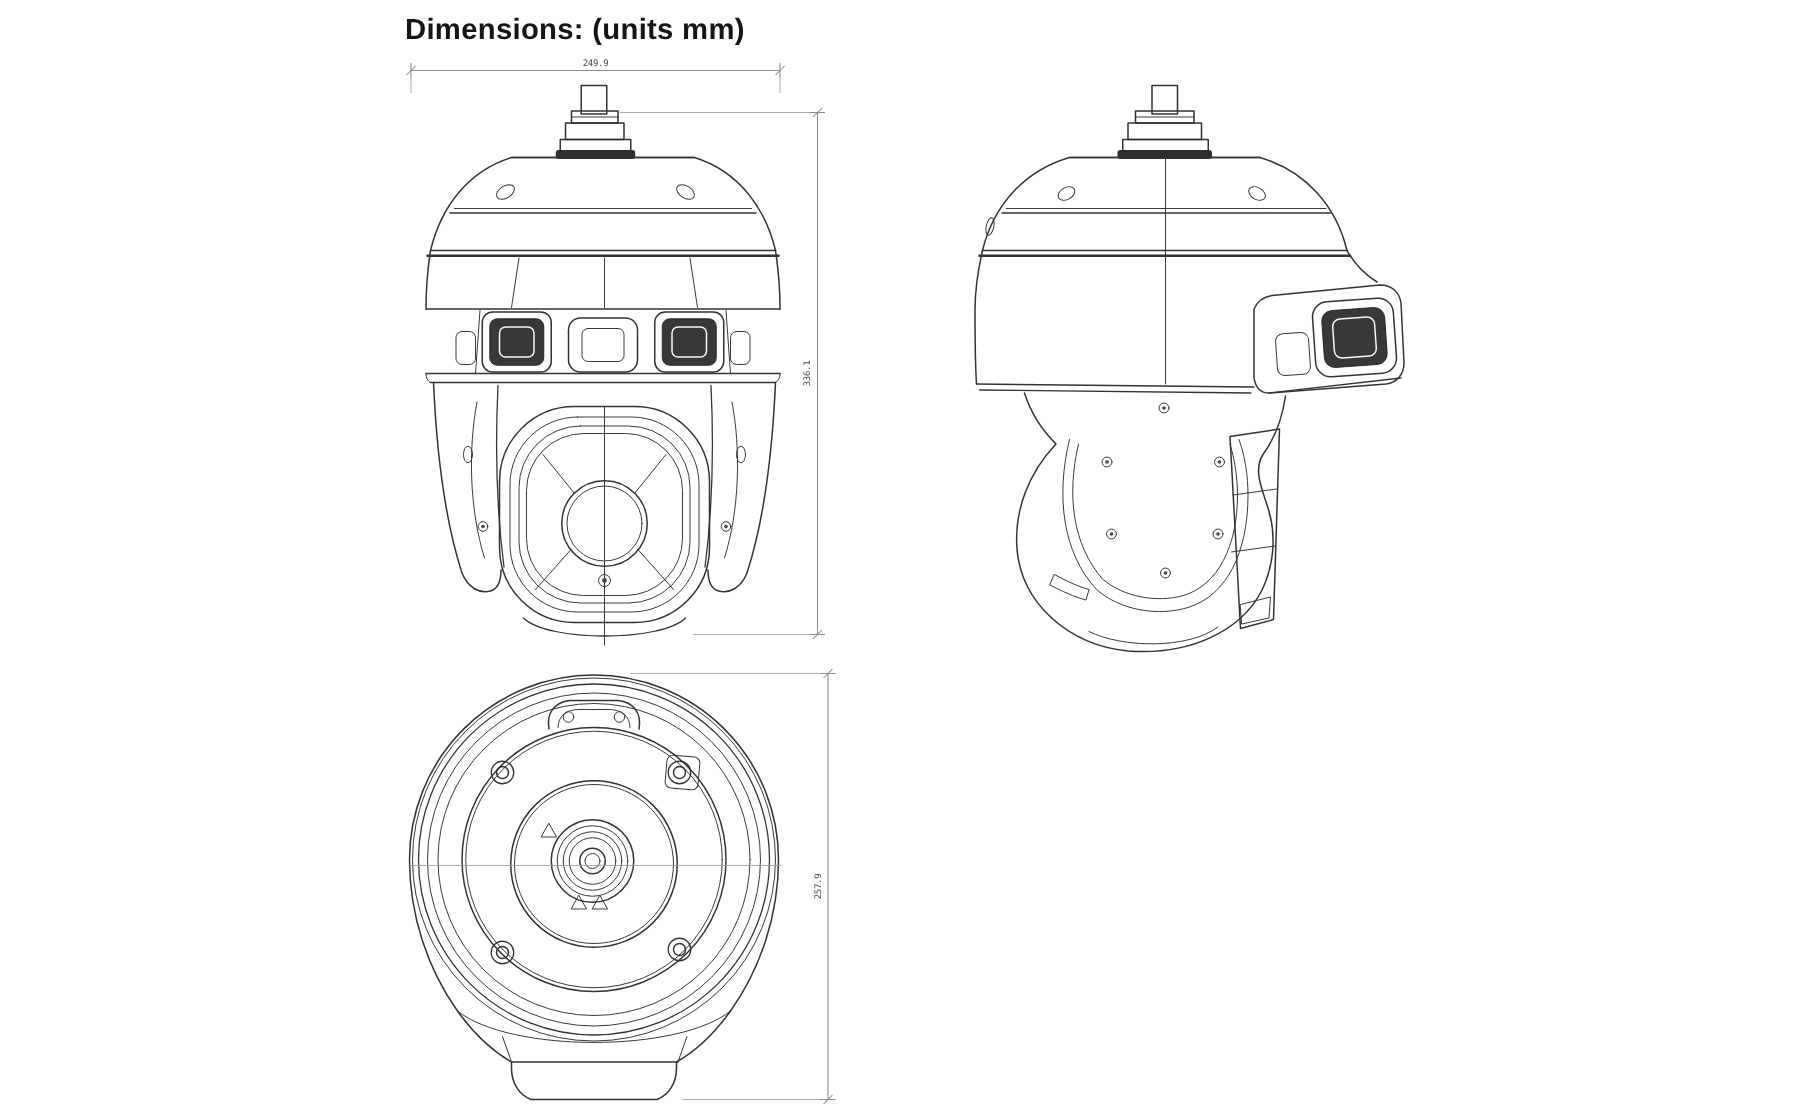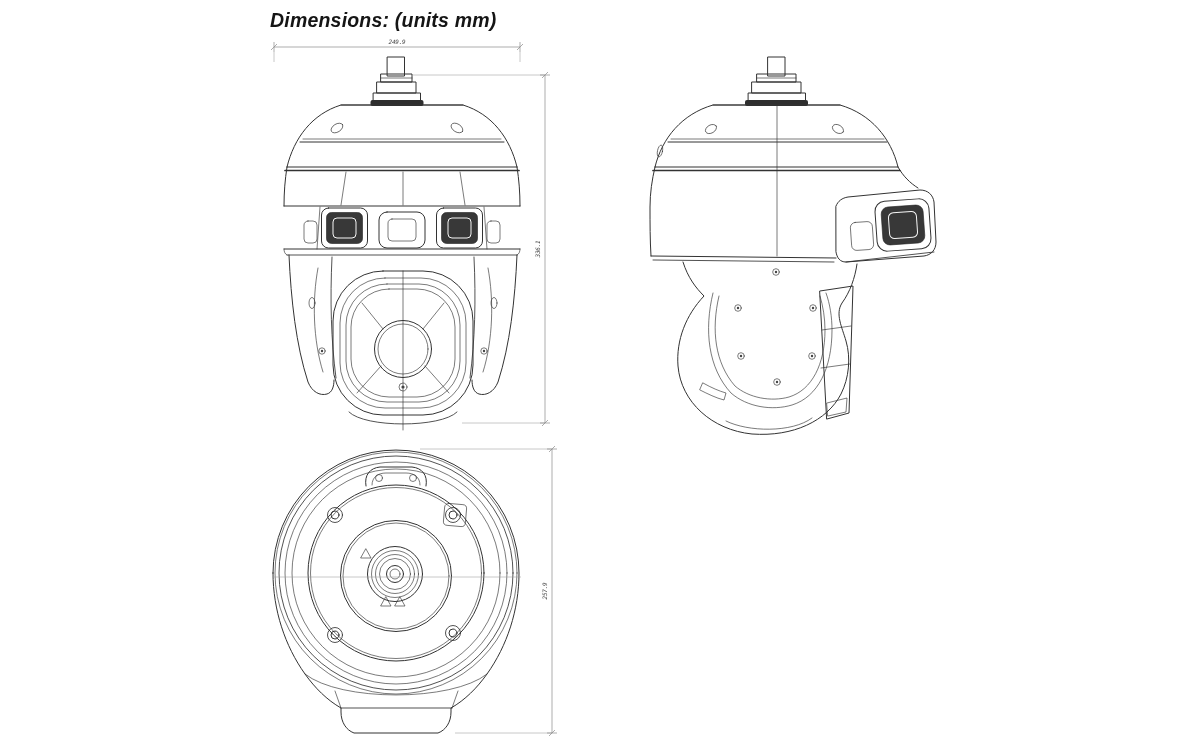--- a/index.html
+++ b/index.html
@@ -1,17 +1,17 @@
 <!DOCTYPE html>
 <html><head>
 <meta charset="utf-8">
 <style>
   html,body{margin:0;padding:0;background:#ffffff;}
   .canvas{position:relative;width:1200px;height:736px;background:#fff;overflow:hidden;
-          font-family:"Liberation Sans",sans-serif;font-style:italic;}
+          font-family:"Liberation Sans",sans-serif;}
   .page-title{position:absolute;left:270px;top:9px;font-size:19.5px;font-weight:600;
               color:#151515;letter-spacing:.2px;}
   svg{position:absolute;left:0;top:0;}
   .ln{fill:none;stroke:#333;stroke-width:1;stroke-linecap:round;stroke-linejoin:round;}
   .thin{stroke-width:.65;}
   .med{stroke-width:.85;}
   .thick{stroke-width:1.7;}
   .darkfill{fill:#383838;stroke:#222;stroke-width:.6;}
   .solid{fill:#2e2e2e;stroke:none;}
   .whiteln{fill:none;stroke:#f6f6f6;stroke-width:1;}

